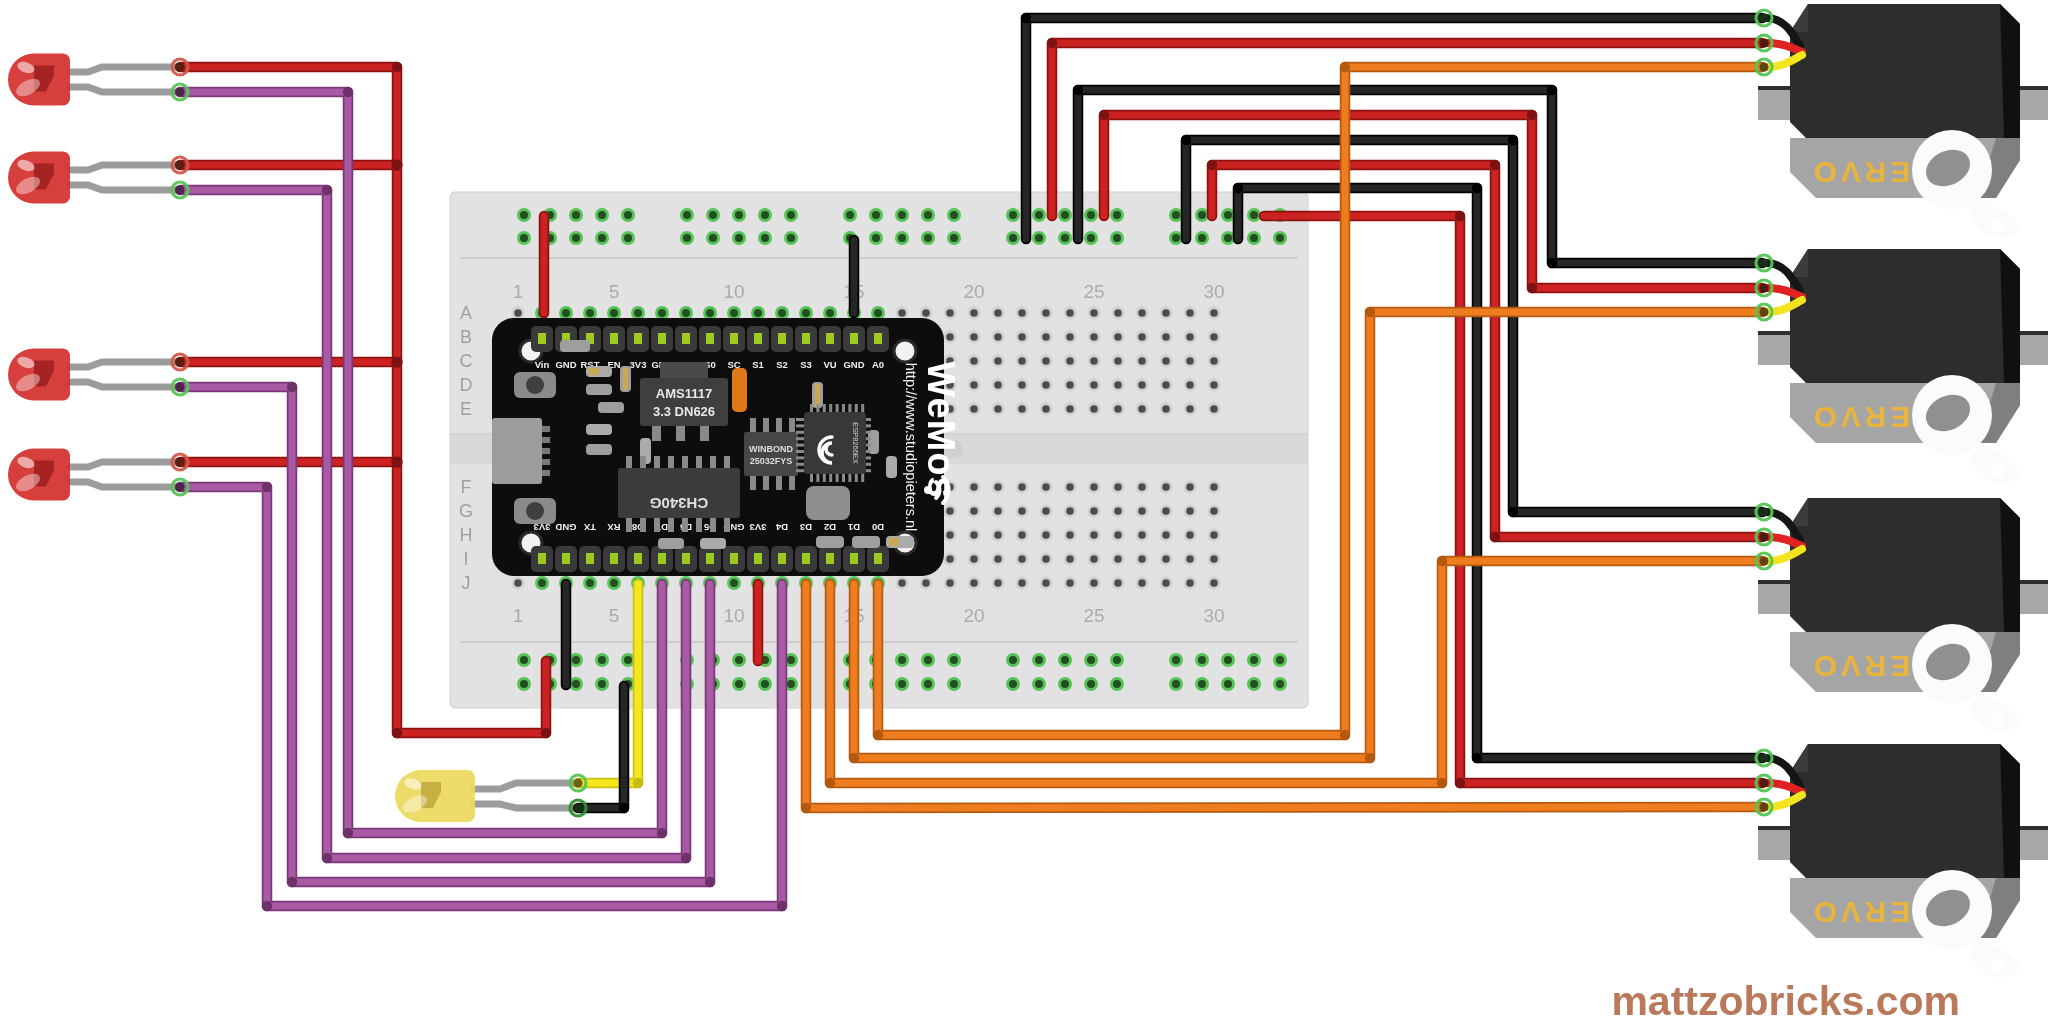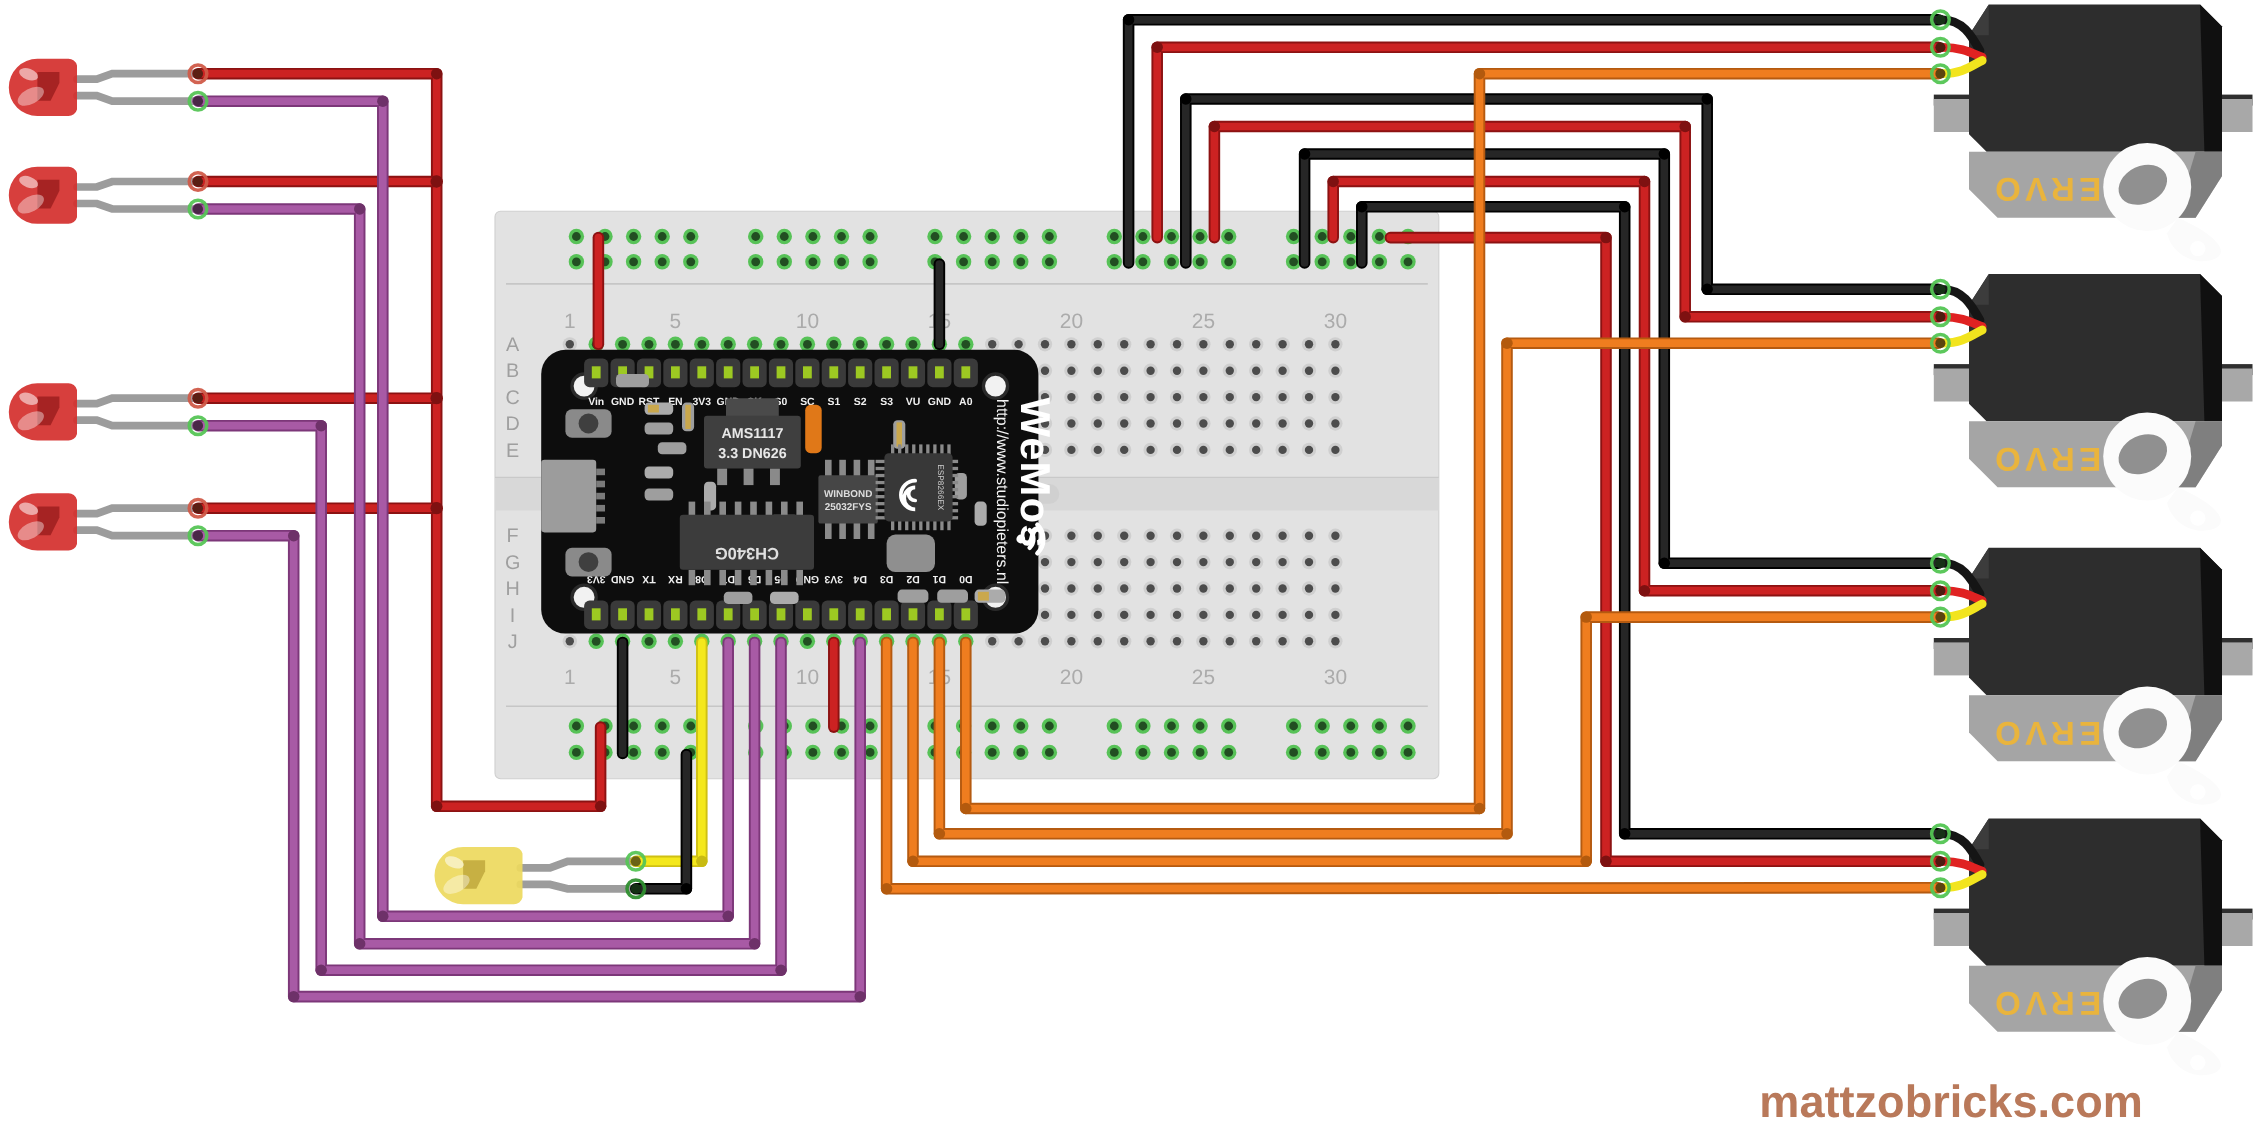--- a/index.html
+++ b/index.html
@@ -1,19 +1,19 @@
 <!DOCTYPE html>
 <html><head>
 <meta charset="utf-8">
 <style>
   html,body{margin:0;padding:0;background:#fff;}
   .stage{position:relative;width:2048px;height:1031px;background:#ffffff;overflow:hidden;
          font-family:"Liberation Sans","DejaVu Sans",sans-serif;}
   svg{position:absolute;left:0;top:0;}
-  .watermark{position:absolute;right:100px;top:978px;font-size:41px;font-weight:bold;
+  .watermark{position:absolute;right:88px;top:978px;font-size:41px;font-weight:bold;
              letter-spacing:0px;font-family:"Liberation Sans","DejaVu Sans",sans-serif;}
   text{font-family:"Liberation Sans","DejaVu Sans",sans-serif;}
   .pinlbl{font-weight:bold;}
 </style>
 </head>
 <body>
 
 <div class="stage">
   <svg id="d" width="2048" height="1031" viewBox="0 0 2048 1031">
       <g>

